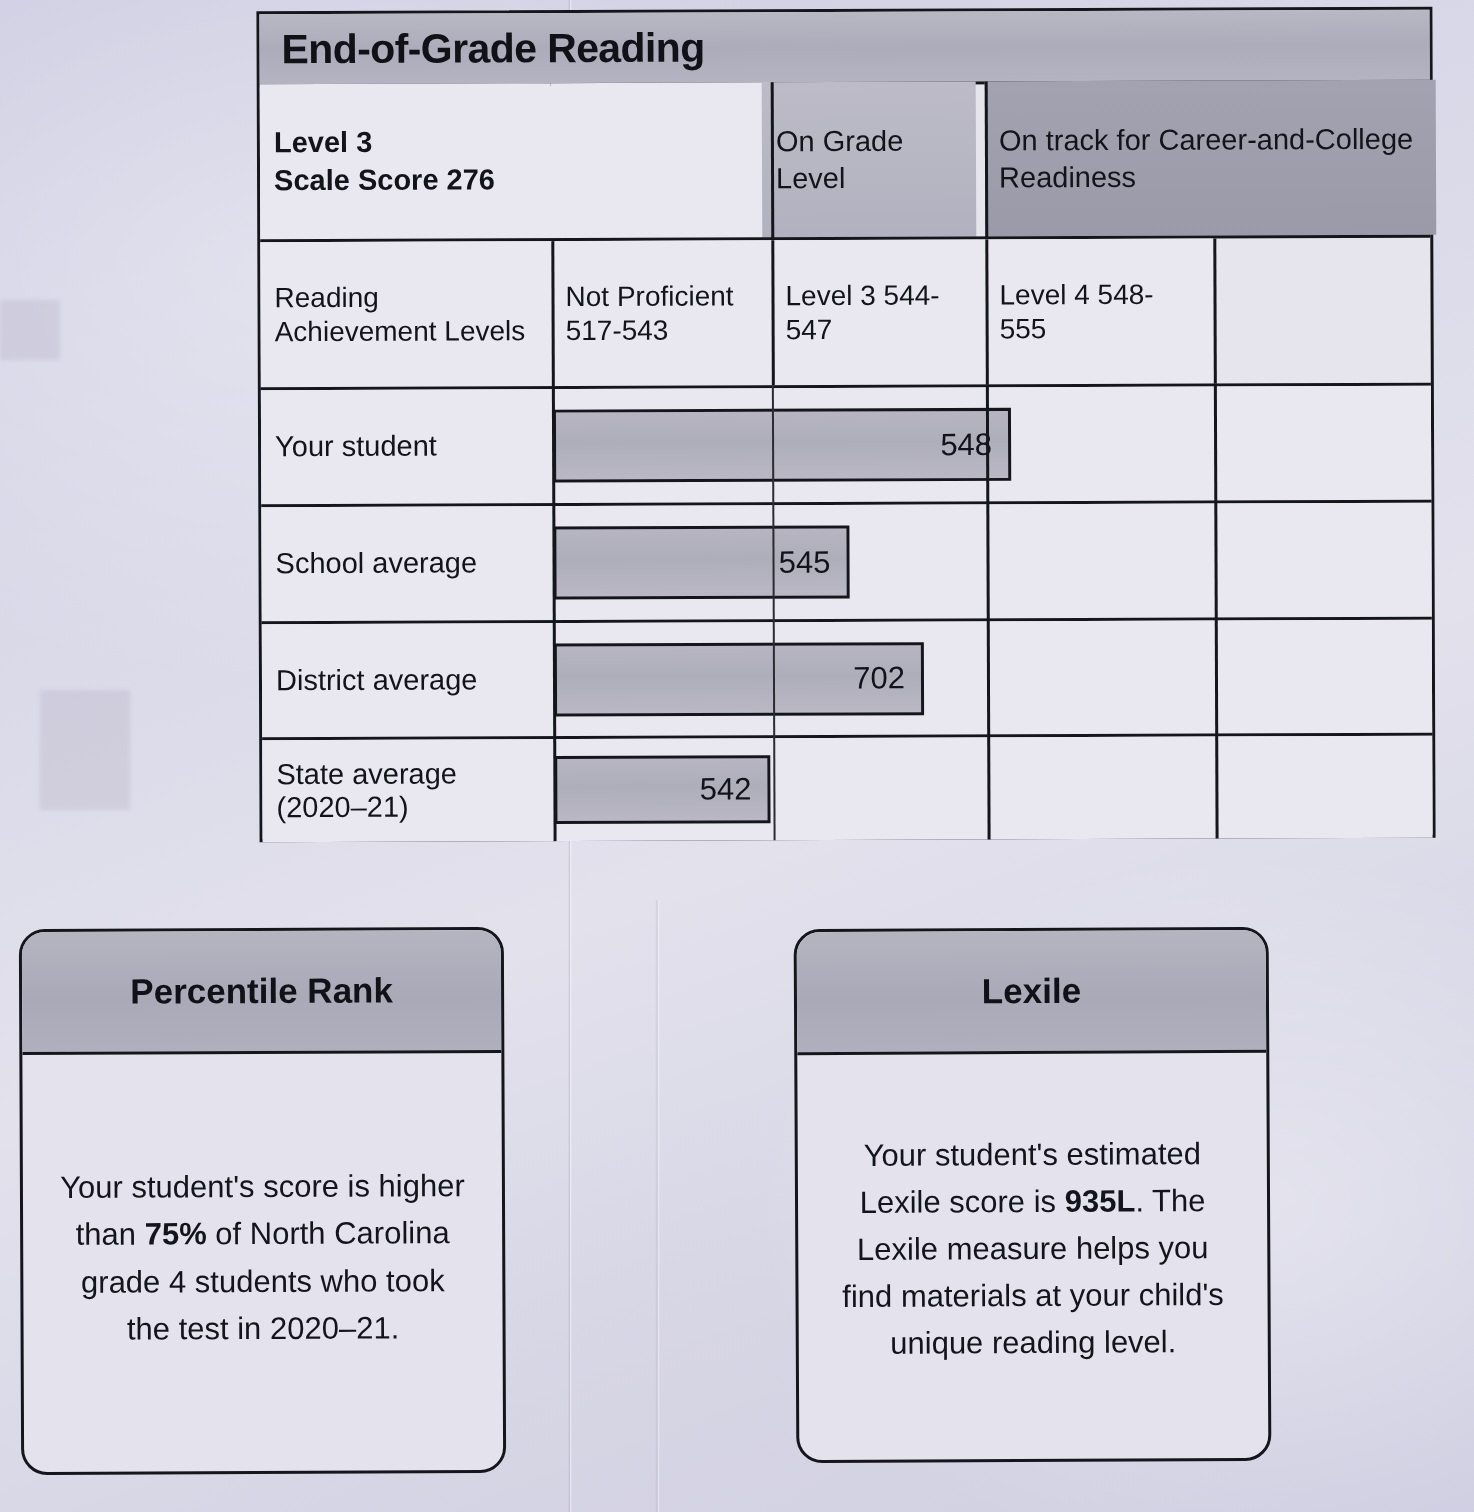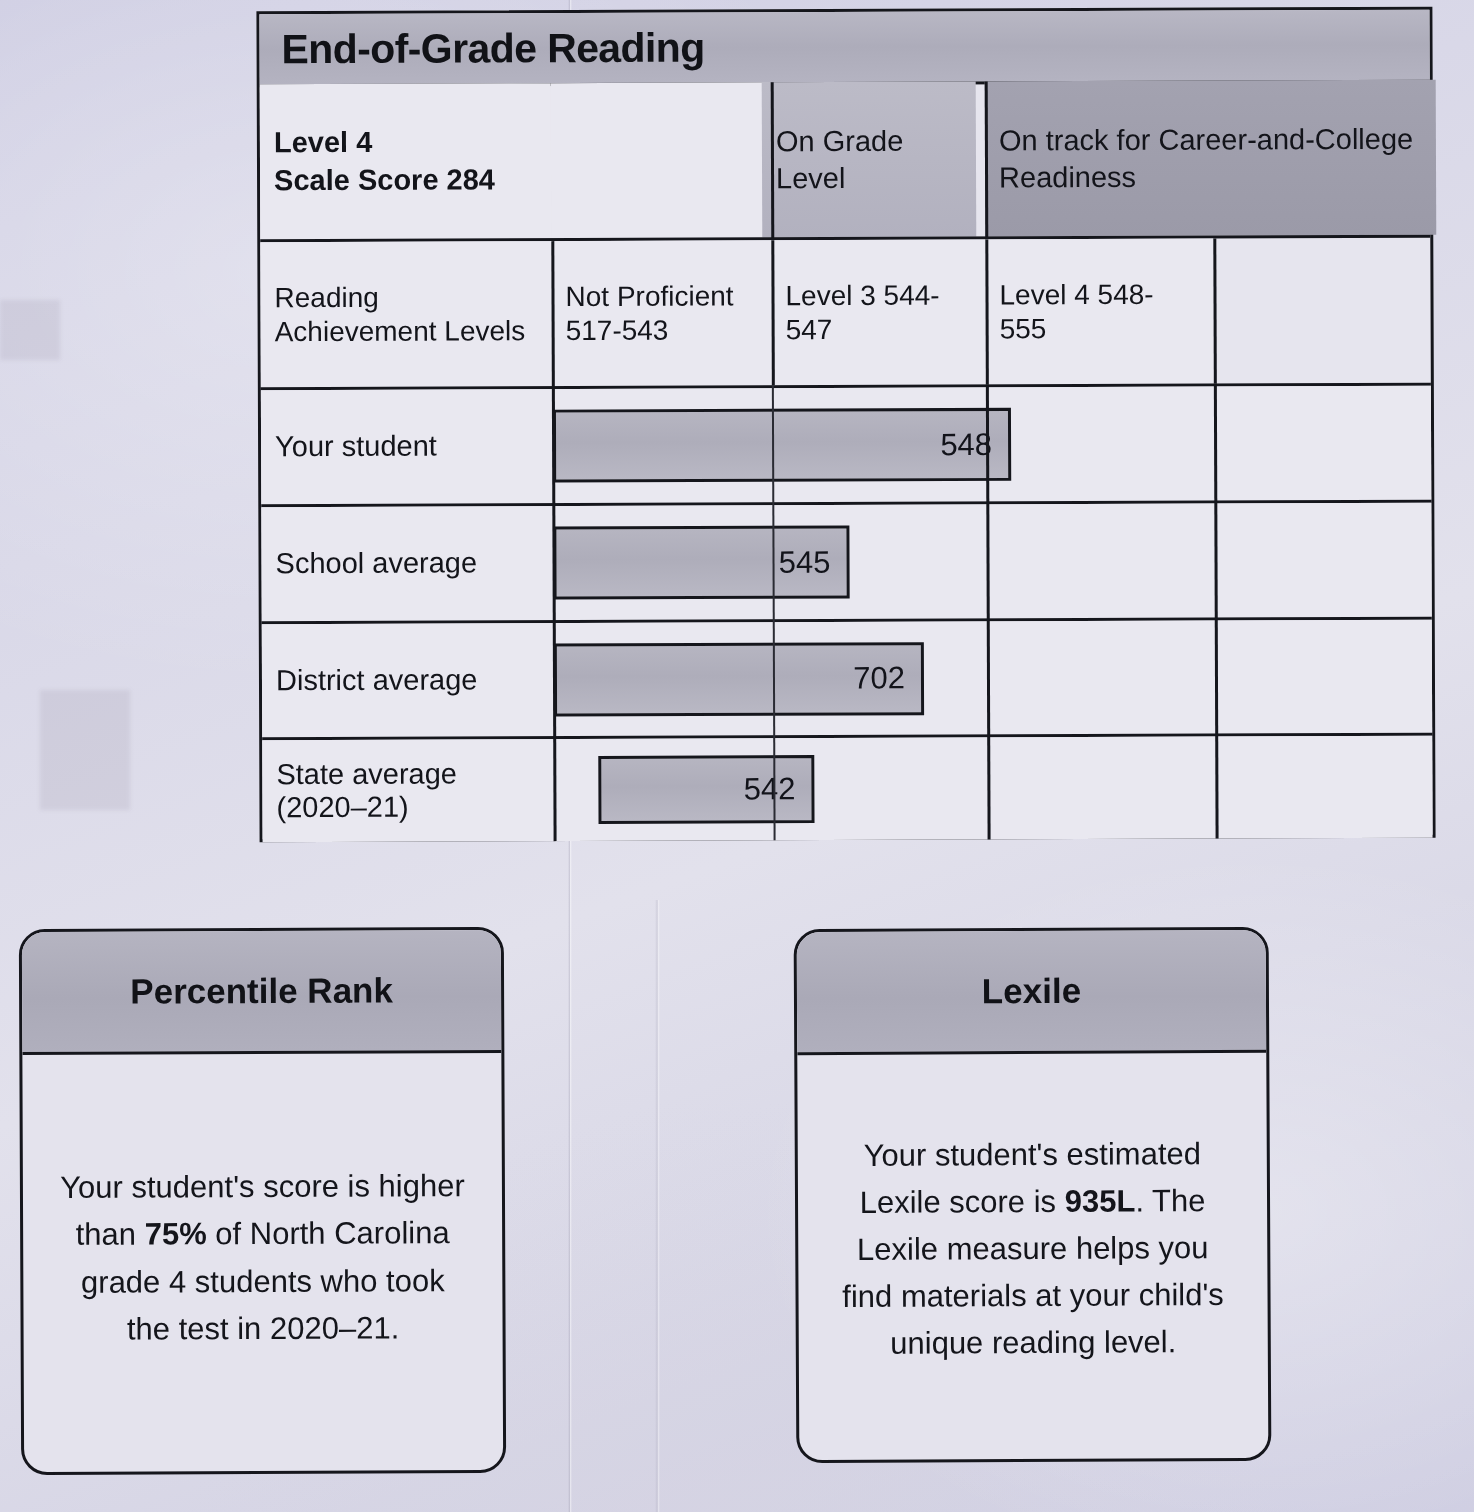--- a/index.html
+++ b/index.html
@@ -236,22 +236,22 @@
 <div id="eog-table">
 
   <div id="title-bar">
     <span class="txt">End-of-Grade Reading</span>
   </div>
   <div class="divider-h" style="top:70px;"></div>
 
   <div class="trow" id="row-banner">
     <div class="tcell c1">
       <div class="banner-strong">
-        <div>Level 4</div>
-        <div>Scale Score 284</div>
+        <div>Level 3</div>
+        <div>Scale Score 276</div>
       </div>
     </div>
     <div class="tcell c2"></div>
     <div class="tcell c3">
       <span class="banner-norm">On Grade Level</span>
     </div>
     <div class="tcell c4">
       <span class="banner-norm">On track for Career-and-College Readiness</span>
     </div>
   </div>
@@ -305,21 +305,21 @@
       <div class="bar" id="bar-district" style="width:370px;">
         <span>702</span>
       </div>
     </div>
   </div>
   <div class="divider-h" style="top:723px;"></div>
 
   <div class="trow bar-row" id="row-state">
     <div class="tcell label-cell">State average (2020–21)</div>
     <div class="bar-track">
-      <div class="bar" id="bar-state" style="width:216px;margin-left:44px;">
+      <div class="bar" id="bar-state" style="width:216px;">
         <span>542</span>
       </div>
     </div>
   </div>
 
   <div class="divider-v" style="left:291px;top:373px;height:455px;"></div>
   <div class="divider-v" style="left:511px;top:373px;height:455px;background:#2a2b33;width:2px;"></div>
   <div class="divider-v" style="left:725px;top:373px;height:455px;"></div>
   <div class="divider-v" style="left:953px;top:373px;height:455px;"></div>
 </div>

